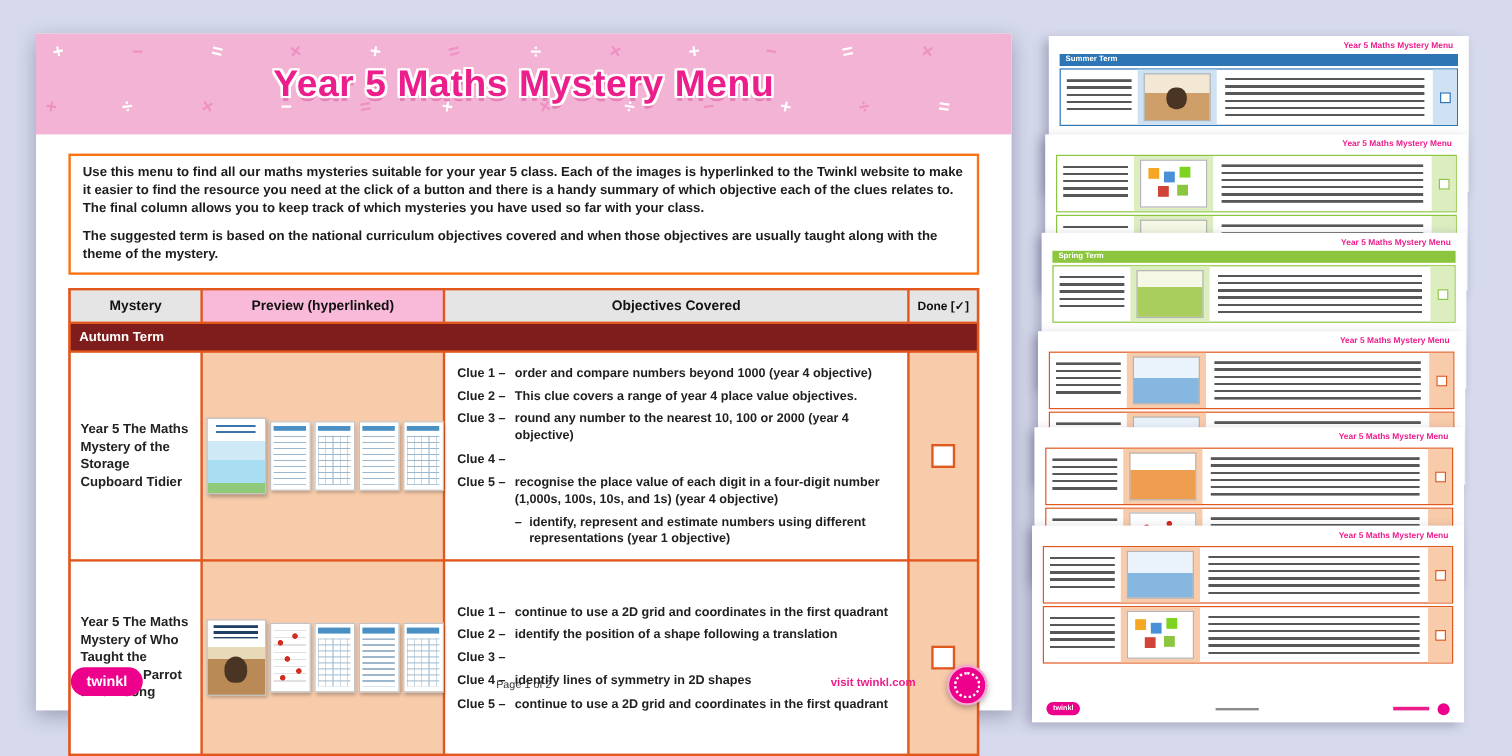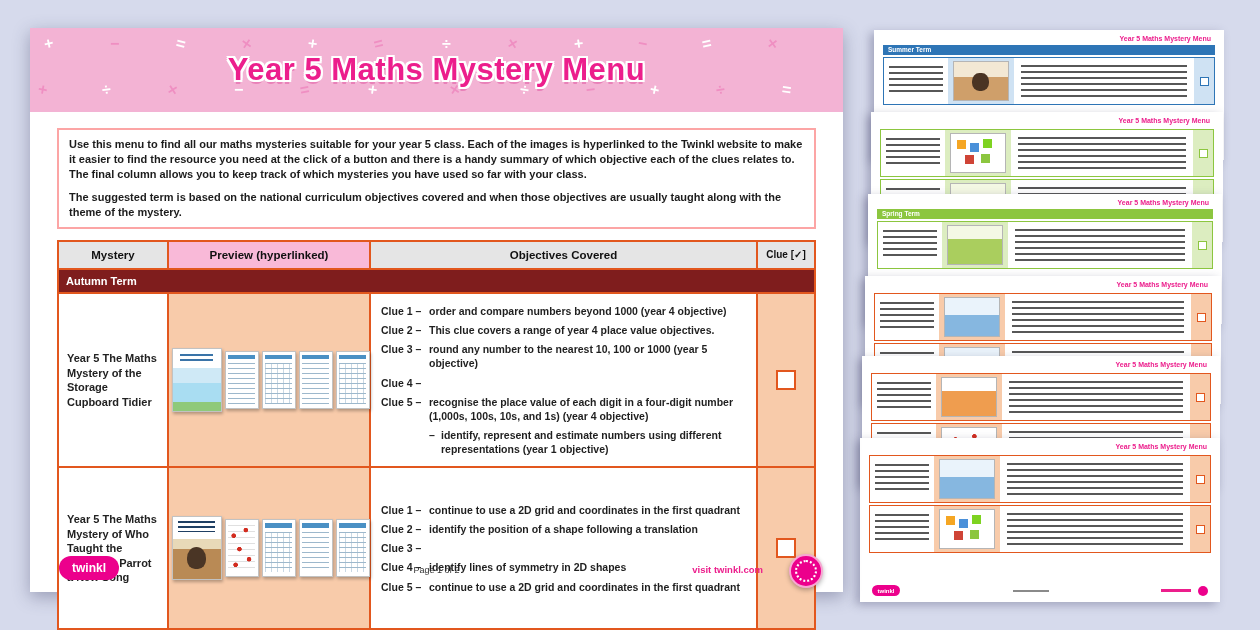--- a/index.html
+++ b/index.html
@@ -14,21 +14,21 @@
 
   .header-band { position:relative; width:100%; height:84px; background:#f3b3d4; overflow:hidden; }
   .header-band h1 { position:relative; z-index:2; text-align:center; line-height:84px;
     font-size:31px; font-weight:800; letter-spacing:.5px; color:#ec1e8c;
     text-shadow:-2px -2px 0 #fff, 0 -2px 0 #fff, 2px -2px 0 #fff, -2px 0 0 #fff,
       2px 0 0 #fff, -2px 2px 0 #fff, 0 2px 0 #fff, 2px 2px 0 #fff, 0 4px 0 rgba(214,38,134,.35); }
   .sym { position:absolute; z-index:1; font-size:16px; font-weight:800; line-height:1; display:block; }
 
   .content { padding:16px 27px 0 27px; }
 
-  .intro { border:2px solid #fca5a5; background:#fff; padding:7px 10px; color:#1c1c1c;
+  .intro { border:2px solid #f97316; background:#fff; padding:7px 10px; color:#1c1c1c;
     font-size:11px; font-weight:700; line-height:1.38; }
   .intro p + p { margin-top:7px; }
 
   .menu-table { margin-top:11px; display:grid; grid-template-columns:108px 200px 1fr 56px;
     grid-template-rows:26px 22px auto auto; gap:2px; background:#e2571e; border:2px solid #e2571e; }
   .hcell { background:#e5e5e5; display:flex; align-items:center; justify-content:center;
     font-weight:700; font-size:11.5px; color:#111; }
   .hcell.preview { background:#f9b9d8; }
   .hcell.done { font-size:10px; }
   .section-band { grid-column:1 / -1; background:#7f1d1d; color:#fff; font-weight:800;
@@ -312,21 +312,21 @@
 
       <div class="intro">
         <p>Use this menu to find all our maths mysteries suitable for your year 5 class. Each of the images is hyperlinked to the Twinkl website to make it easier to find the resource you need at the click of a button and there is a handy summary of which objective each of the clues relates to. The final column allows you to keep track of which mysteries you have used so far with your class.</p>
         <p>The suggested term is based on the national curriculum objectives covered and when those objectives are usually taught along with the theme of the mystery.</p>
       </div>
 
       <div class="menu-table">
         <div class="hcell">Mystery</div>
         <div class="hcell preview">Preview (hyperlinked)</div>
         <div class="hcell">Objectives Covered</div>
-        <div class="hcell done">Clue [✓]</div>
+        <div class="hcell done">Done [✓]</div>
 
         <div class="section-band">Autumn Term</div>
 
         <div class="c-mystery">Year 5 The Maths Mystery of the Storage Cupboard Tidier</div>
         <div class="c-preview">
           <div class="thumbs">
             <div class="thumb t-cover"></div>
             <div class="thumb t-page"></div>
             <div class="thumb t-page grid"></div>
             <div class="thumb t-page"></div>
@@ -337,21 +337,21 @@
           <div class="clue">
               <span class="lbl">Clue 1 –</span>
               <span class="txt">order and compare numbers beyond 1000 (year 4 objective)</span>
             </div>
           <div class="clue">
               <span class="lbl">Clue 2 –</span>
               <span class="txt">This clue covers a range of year 4 place value objectives.</span>
             </div>
           <div class="clue">
               <span class="lbl">Clue 3 –</span>
-              <span class="txt">round any number to the nearest 10, 100 or 1000 (year 5 objective)</span>
+              <span class="txt">round any number to the nearest 10, 100 or 2000 (year 4 objective)</span>
             </div>
           <div class="clue">
               <span class="lbl">Clue 4 –</span>
             </div>
           <div class="clue">
               <span class="lbl">Clue 5 –</span>
               <span class="txt">recognise the place value of each digit in a four-digit number (1,000s, 100s, 10s, and 1s) (year 4 objective)</span>
             </div>
           <div class="clue sub">
               <span class="lbl">–</span>

